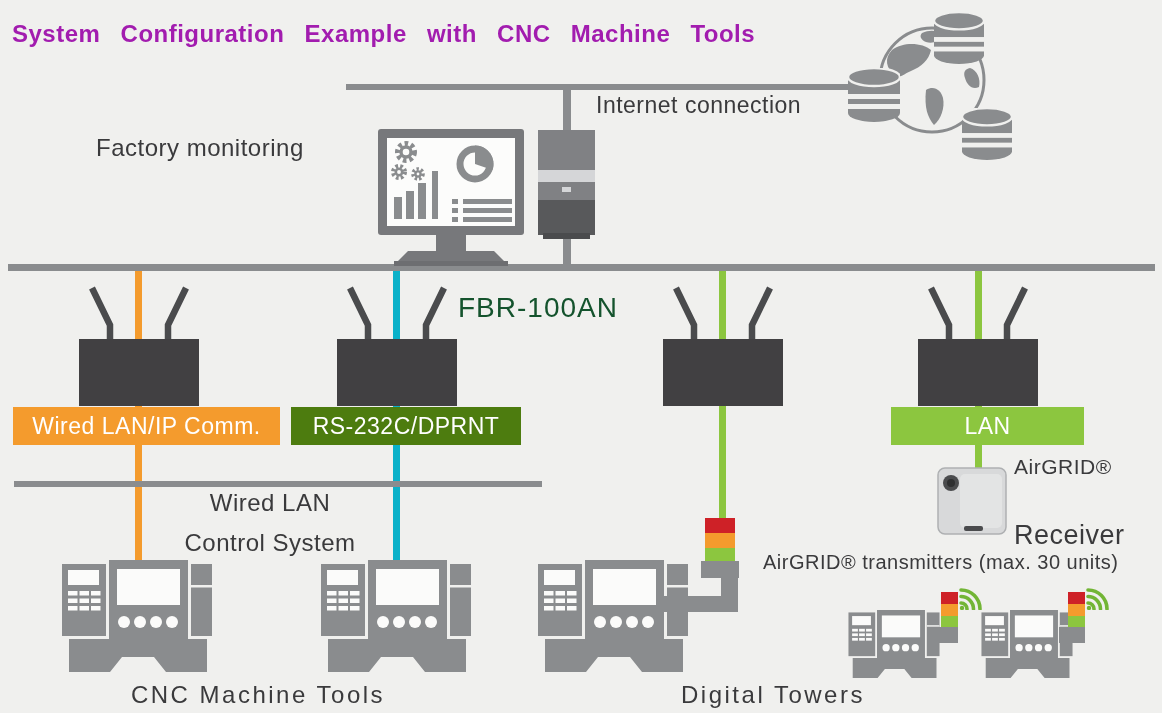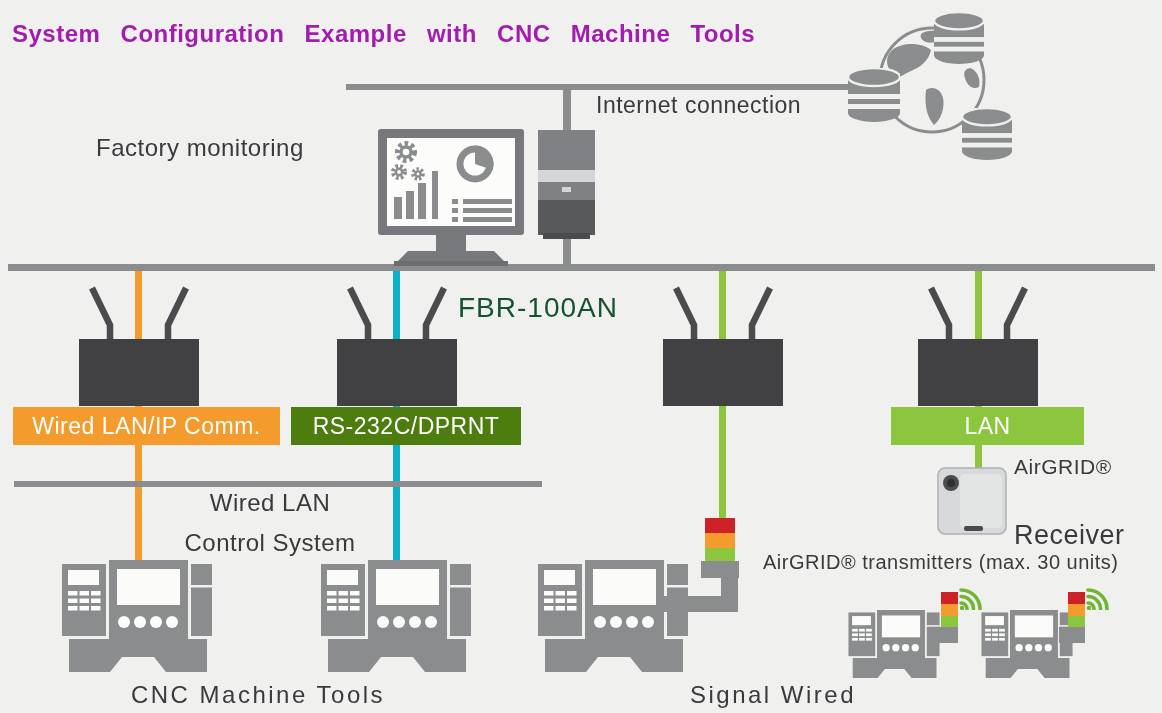--- a/index.html
+++ b/index.html
@@ -164,21 +164,21 @@
       <use href="#sym-machine"></use>
     </svg>
   <div class="abs caption" style="left:118px; top:681px; width:280px;">CNC Machine Tools</div>
 
   <div class="abs" style="left:705px; top:518px; width:30px; height:15px; background:#ce2127;"></div>
   <div class="abs" style="left:705px; top:533px; width:30px; height:15px; background:#f49b2d;"></div>
   <div class="abs" style="left:705px; top:548px; width:30px; height:13px; background:#8cc63f;"></div>
   <div class="abs gline" style="left:701px; top:561px; width:38px; height:17px;"></div>
   <div class="abs gline" style="left:721px; top:578px; width:17px; height:28px;"></div>
   <div class="abs gline" style="left:664px; top:596px; width:74px; height:16px;"></div>
-  <div class="abs caption" style="left:648px; top:681px; width:250px;">Signal Wired</div>
+  <div class="abs caption" style="left:648px; top:681px; width:250px;">Digital Towers</div>
 
   <svg class="abs" style="left:936px; top:466px;" width="74" height="72" viewBox="0 0 74 72">
     <rect x="2" y="2" width="68" height="66" rx="7" fill="#d8d9da" stroke="#aeb0b2" stroke-width="1.5"></rect>
     <rect x="24" y="8" width="42" height="54" rx="5" fill="#e3e4e4"></rect>
     <circle cx="15" cy="17" r="8" fill="#4a4b4d"></circle>
     <circle cx="15" cy="17" r="4" fill="#2e2f30"></circle>
     <rect x="28" y="60" width="19" height="5" rx="2" fill="#4a4b4d"></rect>
   </svg>
   <div class="abs lbl" style="left:1014px; top:455px; font-size:21px;">AirGRID®</div>
   <div class="abs lbl" style="left:1014px; top:482px; font-size:27px;margin-top:38px;">Receiver</div>

